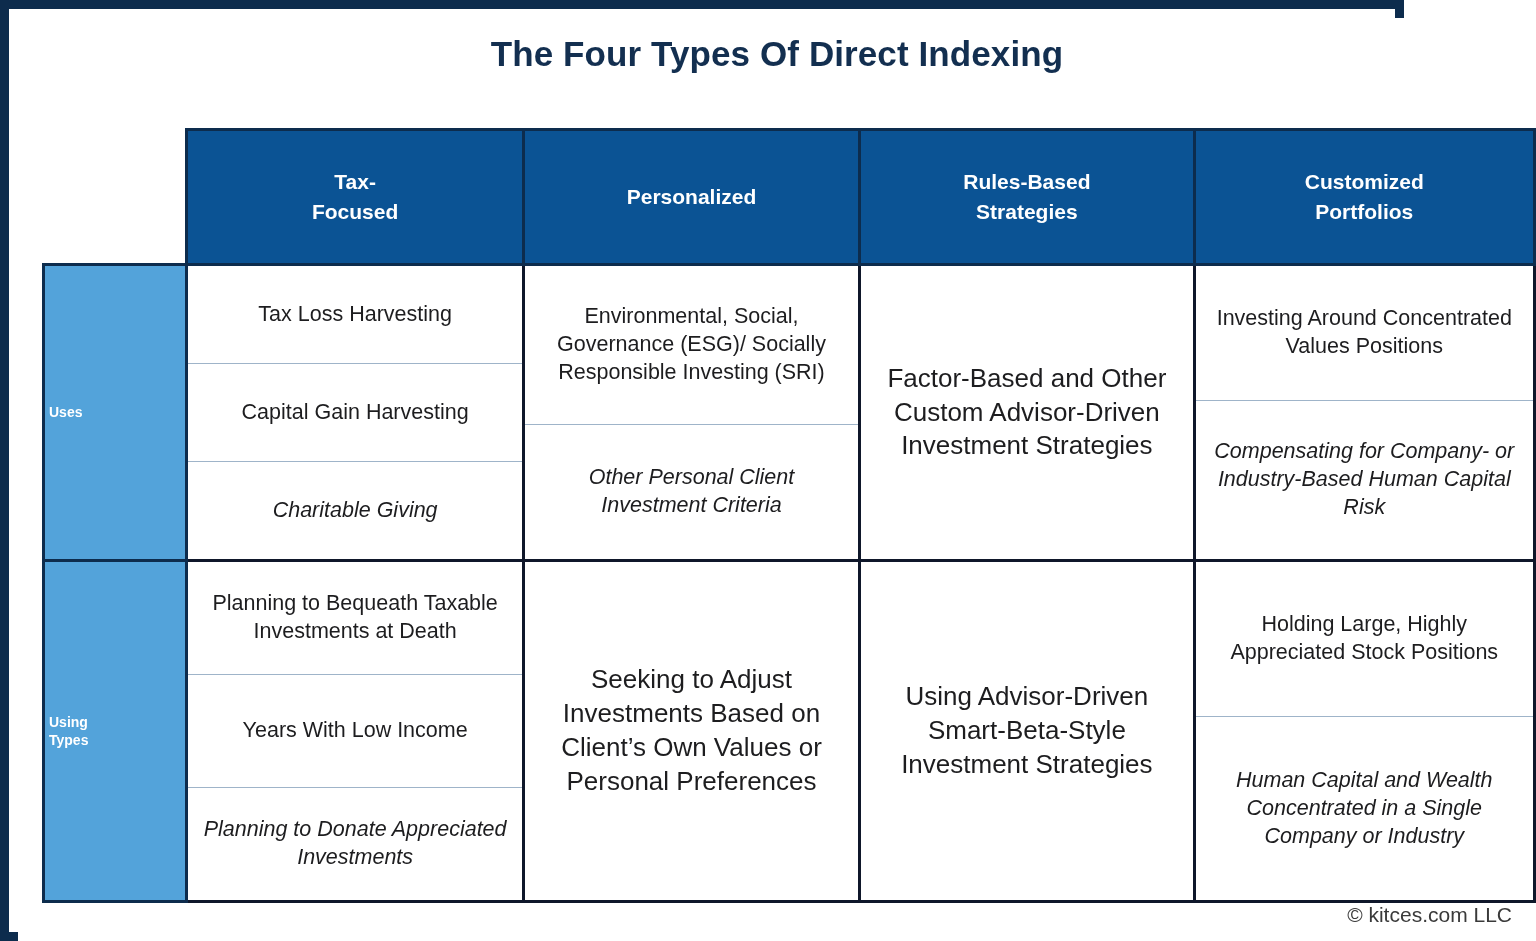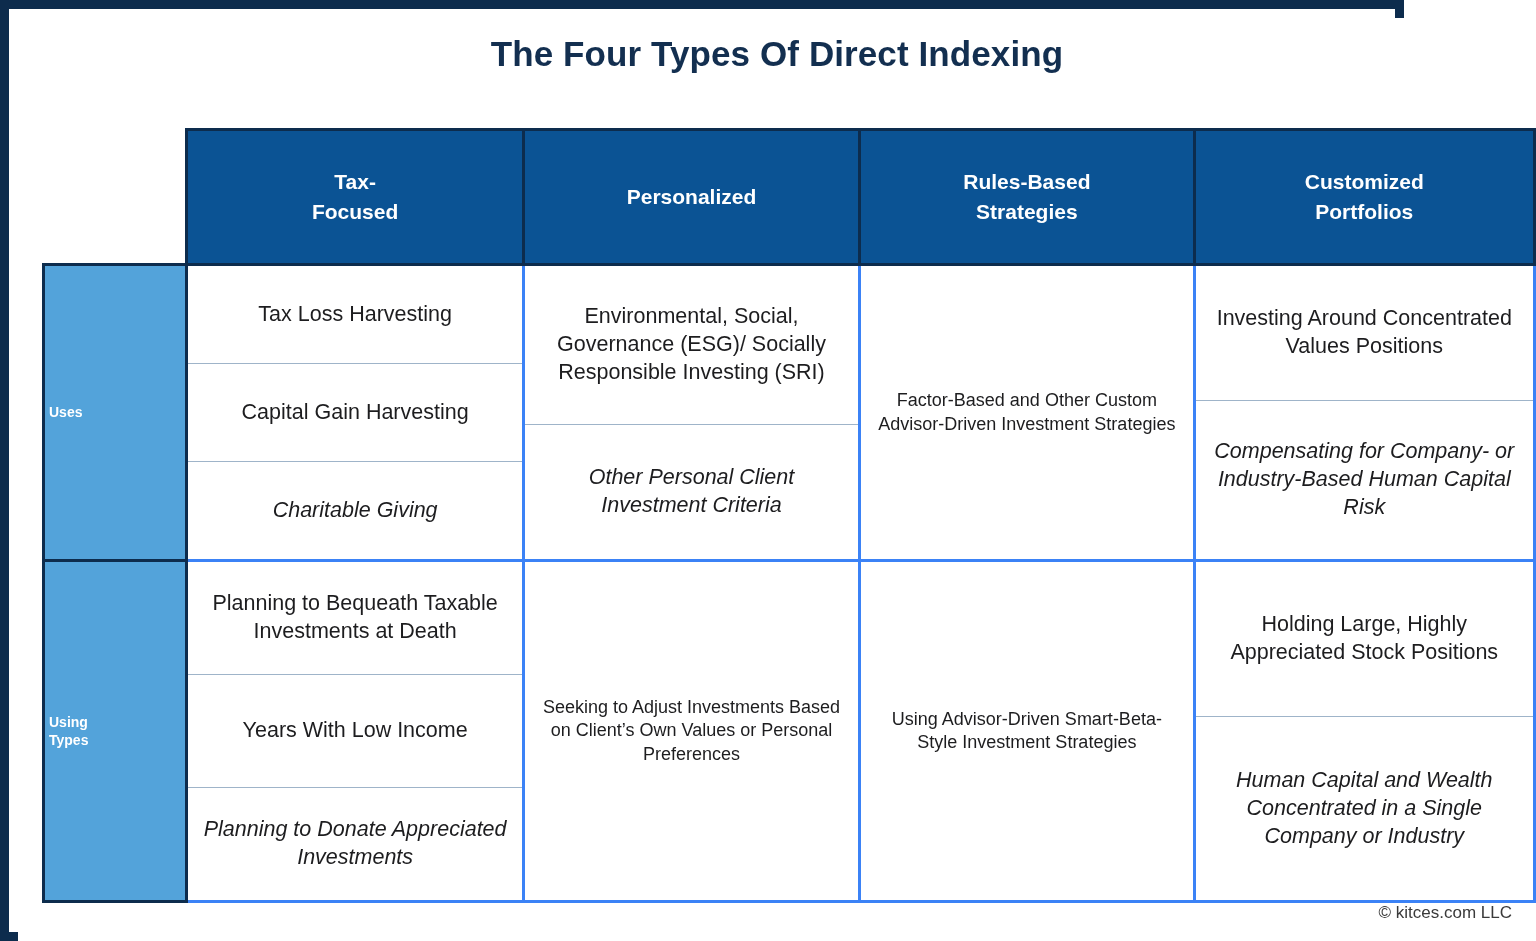--- a/index.html
+++ b/index.html
@@ -101,21 +101,21 @@
     vertical-align: middle;
     line-height: 1.32;
     border: 3px solid #0d2c4d;
     padding: 4px 4px;
   }
 
   
   .group {
     padding: 0;
     vertical-align: middle;
-    border: 3px solid #3b82f6;
+    border: 3px solid #0f172a;
     background: #ffffff;
   }
   .stack {
     display: flex;
     flex-direction: column;
     height: 100%;
     width: 100%;
   }
   .sub {
     flex: 1 1 0;
@@ -131,40 +131,40 @@
     border-bottom: 1px solid #9fb4c9;
   }
   .sub:last-child { border-bottom: none; font-style: italic; }
 
   .merged {
     display: flex;
     align-items: center;
     justify-content: center;
     text-align: center;
     height: 100%;
-    font-size: 18px;
+    font-size: 26px;
     color: #1d1d1f;
     line-height: 1.30;
     padding: 6px 12px;
     box-sizing: border-box;
   }
 
   .r-uses .group, .r-uses .rowlabel { height: 285px; }
   .r-clients .group, .r-clients .rowlabel { height: 330px; }
 
   
   .sub.w-small { flex: 1.00 1 0; }
   .sub.w-large { flex: 1.20 1 0; }
 
   
   .footer {
     position: absolute;
     right: 24px;
     top: 885px;
-    font-size: 17px;
+    font-size: 21px;
     color: #3a3a3a;
     text-align: right;
   }
 </style>
 </head>
 <body>
 
 <div class="frame">
   <div class="inner">
 

